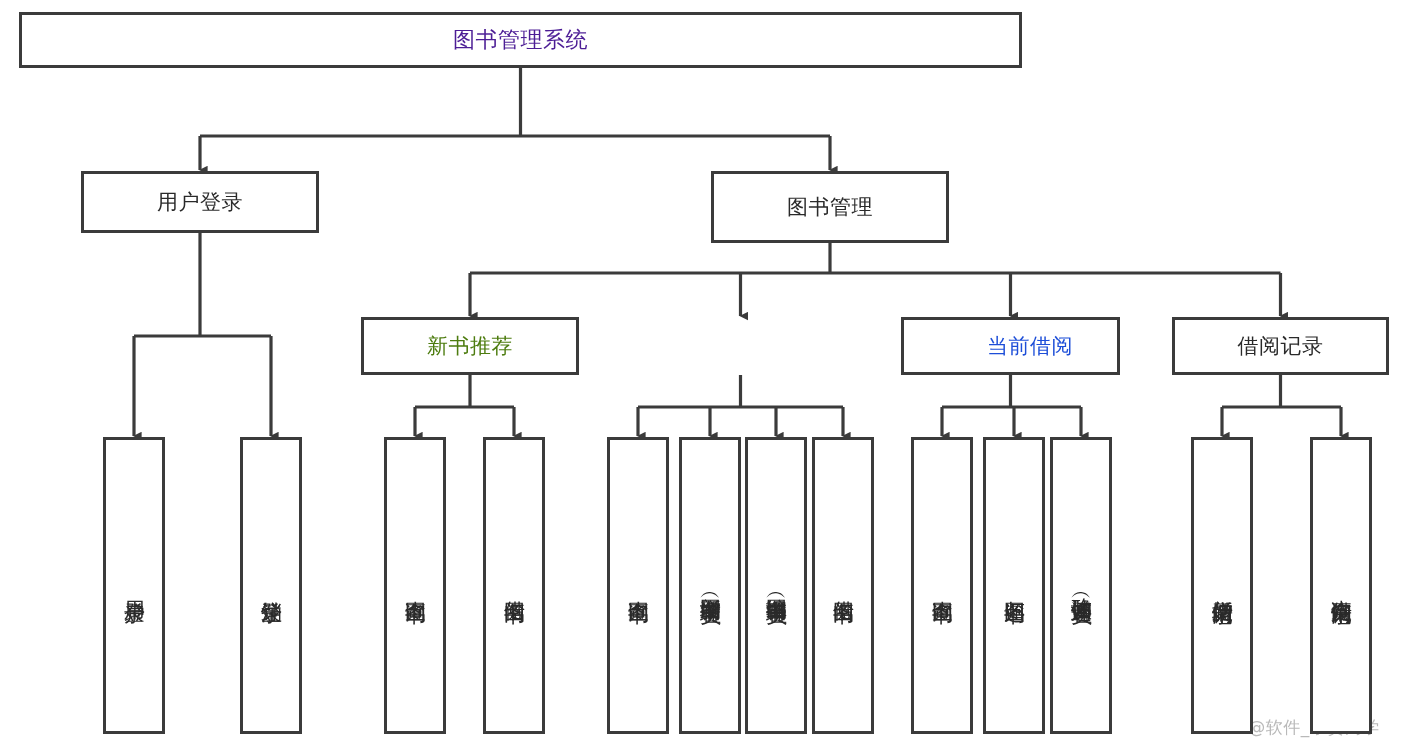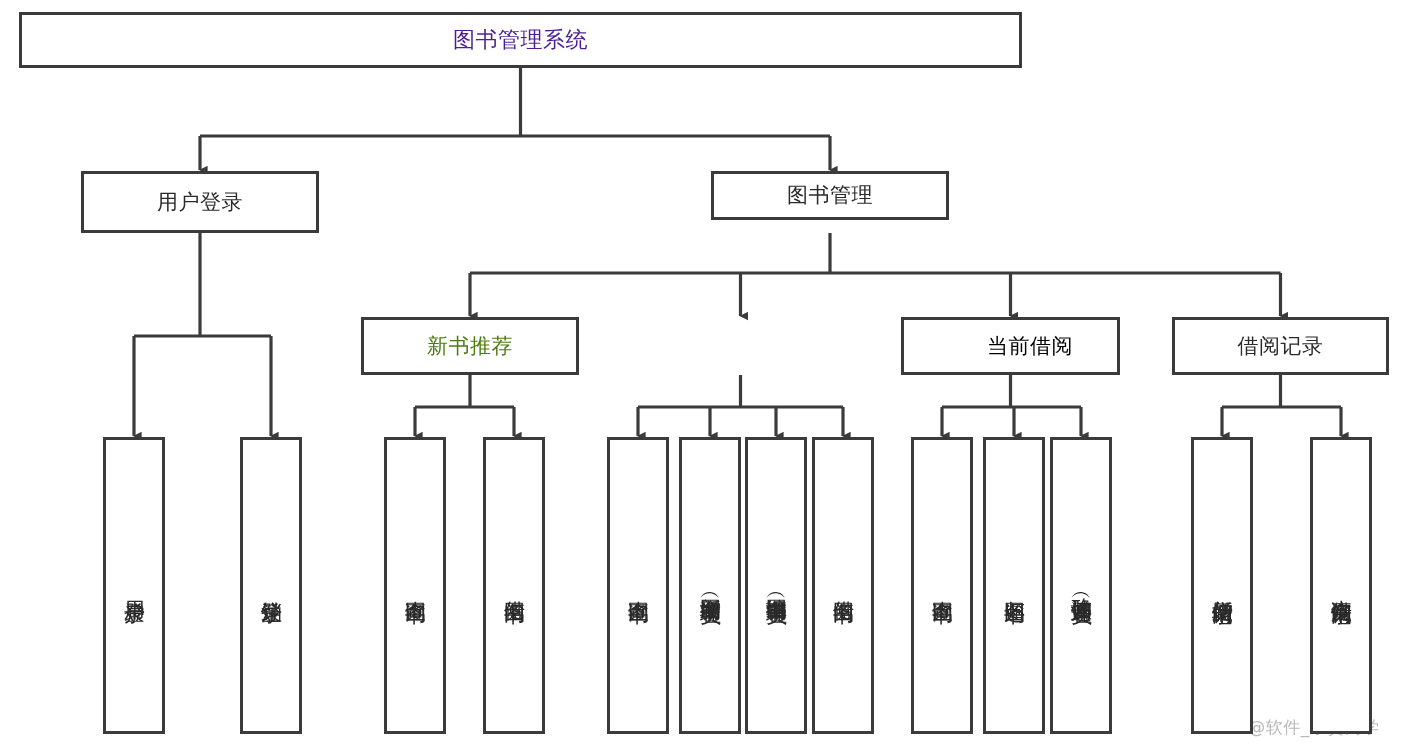--- a/index.html
+++ b/index.html
@@ -116,27 +116,27 @@
       </g>
   </svg>
 
   <div class="watermark" style="left:1192px; top:716px;">CSDN @软件_小贺同学</div>
 <div class="node horiz root" style="left: 19px; top: 12px; width: 1003px; height: 56px; border-color: rgb(59, 59, 59); background: rgb(255, 255, 255); color: #4c1d95;">
       <span class="label">图书管理系统</span>
     </div>
     <div class="node horiz" style="left: 81px; top: 171px; width: 238px; height: 62px; border-color: rgb(59, 59, 59); background: rgb(255, 255, 255); color: rgb(42, 42, 42);">
       <span class="label">用户登录</span>
     </div>
-    <div class="node horiz" style="left: 711px; top: 171px; width: 238px; height: 49px; border-color: rgb(59, 59, 59); background: rgb(255, 255, 255); color: rgb(42, 42, 42);">
+    <div class="node horiz" style="left: 711px; top: 171px; width: 238px; height: 72px; border-color: rgb(59, 59, 59); background: rgb(255, 255, 255); color: rgb(42, 42, 42);">
       <span class="label">图书管理</span>
     </div>
     <div class="node horiz" style="left: 361px; top: 317px; width: 218px; height: 58px; border-color: rgb(59, 59, 59); background: rgb(255, 255, 255); color: #4d7c0f;">
       <span class="label">新书推荐</span>
     </div>
-    <div class="node horiz" style="left: 901px; top: 317px; width: 219px; height: 58px; border-color: rgb(59, 59, 59); background: rgb(255, 255, 255); color: #000000; padding-left: 39px;">
+    <div class="node horiz" style="left: 901px; top: 317px; width: 219px; height: 58px; border-color: rgb(59, 59, 59); background: rgb(255, 255, 255); color: #1d4ed8; padding-left: 39px;">
       <span class="label">当前借阅</span>
     </div>
     <div class="node horiz" style="left: 1172px; top: 317px; width: 217px; height: 58px; border-color: rgb(59, 59, 59); background: rgb(255, 255, 255); color: rgb(42, 42, 42); align-items: center;">
       <span class="label">借阅记录</span>
     </div>
     <div class="node vert" style="left: 103px; top: 437px; width: 62px; height: 297px; border-color: rgb(59, 59, 59); background: rgb(255, 255, 255); color: rgb(42, 42, 42);">
       <span class="label">用户登录</span>
     </div>
     <div class="node vert" style="left: 240px; top: 437px; width: 62px; height: 297px; border-color: rgb(59, 59, 59); background: rgb(255, 255, 255); color: rgb(42, 42, 42);">
       <span class="label">注销登录</span>

